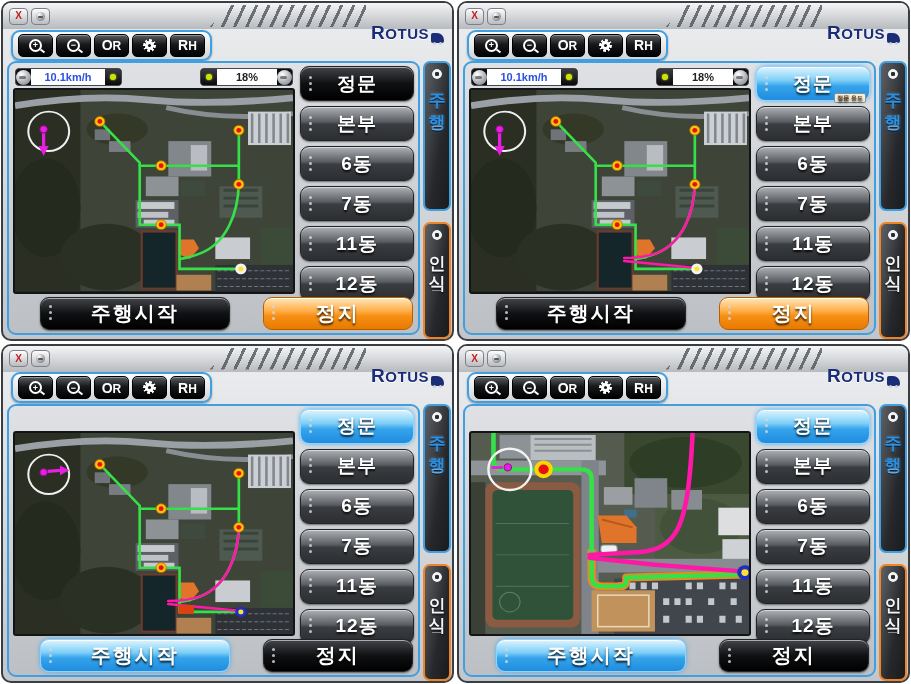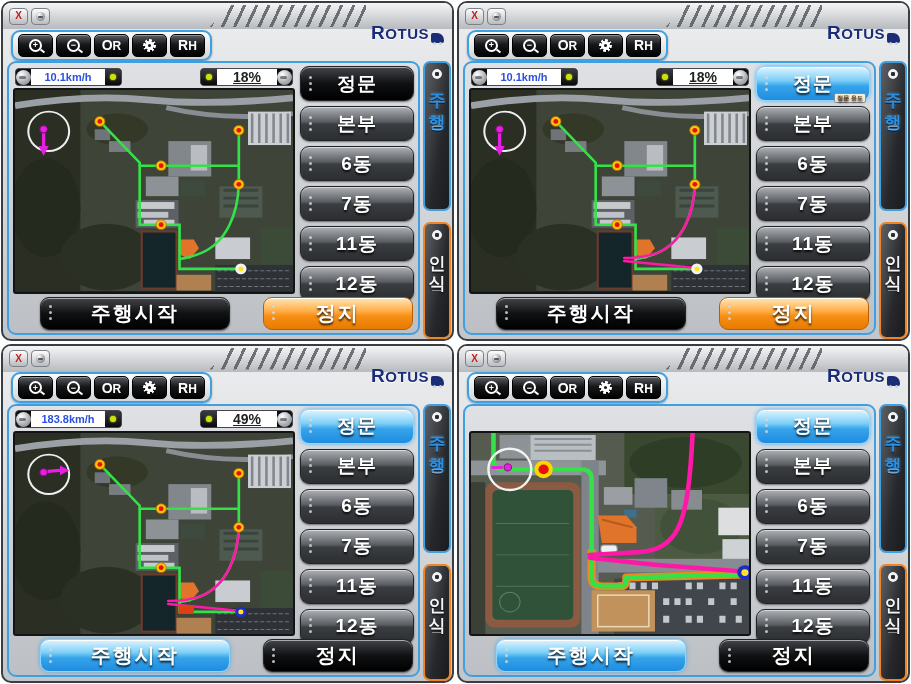--- a/index.html
+++ b/index.html
@@ -46,21 +46,21 @@
     grid-template-columns:1fr 114px;grid-template-rows:23px 1fr 37px;padding:2px 4px;box-sizing:border-box;column-gap:5px;}
   
   .status-row{grid-column:1;grid-row:1;display:flex;align-items:center;justify-content:space-between;padding:1px 2px;}
   .pill{display:flex;align-items:flex-end;height:16px;border-radius:4px;border:1px solid #44474b;overflow:hidden;background:#0c0d0e;}
   .sphere{width:15px;height:15px;border-radius:50%;flex:none;background:radial-gradient(circle at 35% 30%,#fff,#aeb1b5 55%,#77797d);position:relative;}
   .sphere::after{content:"";position:absolute;left:3px;top:6px;width:7px;height:3px;border-radius:2px;background:rgba(40,42,46,.55);}
   .pill .field{background:#fff;height:100%;display:flex;align-items:center;justify-content:center;padding:0 6px;font-size:11px;font-weight:bold;}
   .speed-pill .field{color:#2b50e0;min-width:62px;}
   .pill .cap{display:flex;align-items:center;justify-content:center;width:16px;height:100%;background:linear-gradient(#3a3c40,#0a0a0b);}
   .dot{width:6px;height:6px;border-radius:50%;background:#c9e405;box-shadow:0 0 2px #e4ff2a;}
-  .pct-pill .field{color:#222;min-width:48px;font-size:14px;text-decoration:underline;}
+  .pct-pill .field{color:#222;min-width:48px;font-size:11px;}
   
   .map-frame{grid-column:1;grid-row:2;background:#000;border:2px solid #131415;border-radius:3px;overflow:hidden;}
   .map-frame svg{width:100%;height:100%;display:block;}
   .panel:not(.map-zoomed) .svg-zoomed{display:none;}
   .panel:not(.pink) .route-pink{display:none;}
   .panel:not(.hl-rect) .hl-rect-el{display:none;}
   .panel .ep-outer{fill:#f4f4f4;}
   .panel.ep-blue .ep-outer{fill:#1f2ec2;}
   .panel:not(.head-right) .arrow-right{display:none;}
   .panel.head-right .arrow-down{display:none;}
@@ -521,36 +521,20 @@
           <span class="gear"></span>
         </div>
         <div class="tool-btn">
           <span class="tool-txt">RH</span>
         </div>
       </div>
     </div>
 
     <div class="pbody">
       <div class="content">
-        <div class="status-row">
-          <div class="pill speed-pill">
-            <span class="sphere"></span>
-            <span class="field">183.8km/h</span>
-            <span class="cap">
-                <span class="dot"></span>
-              </span>
-          </div>
-          <div class="pill pct-pill">
-            <span class="cap">
-                <span class="dot"></span>
-              </span>
-            <span class="field">49%</span>
-            <span class="sphere"></span>
-          </div>
-        </div>
 
         <div class="map-frame">
 
           <svg class="svg-overview" viewBox="0 0 272 205" preserveAspectRatio="none">
             <rect width="272" height="205" fill="#3f4438"></rect>
             <rect x="0" y="0" width="64" height="205" fill="#2a2e23"></rect>
             <ellipse cx="30" cy="120" rx="34" ry="50" fill="#242a1d"></ellipse>
             <ellipse cx="90" cy="170" rx="46" ry="34" fill="#2b3024"></ellipse>
             <ellipse cx="100" cy="40" rx="30" ry="16" fill="#333827"></ellipse>
             <path d="M0,16 Q70,4 130,10 T272,8" stroke="#9aa0a5" stroke-width="7" fill="none"></path>

